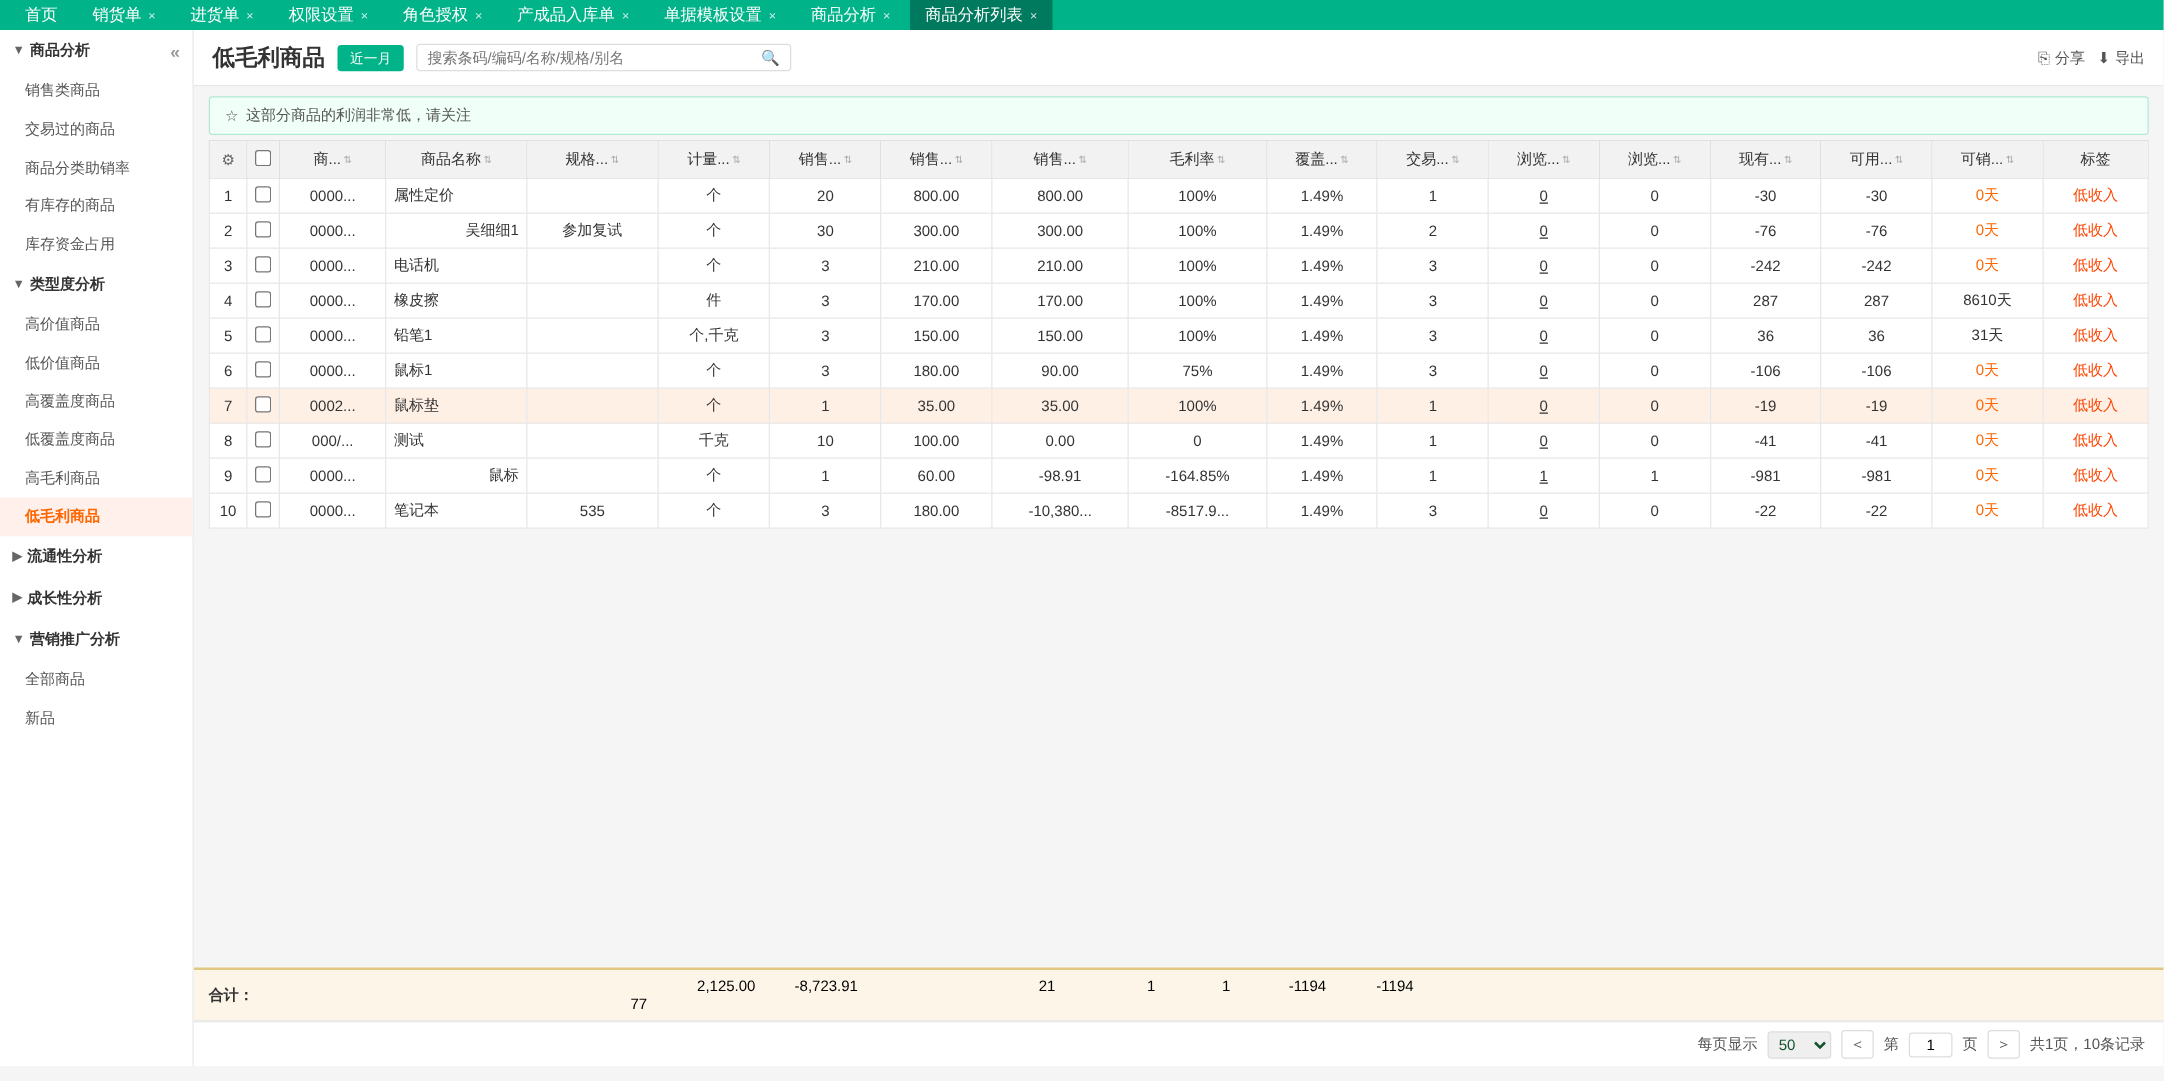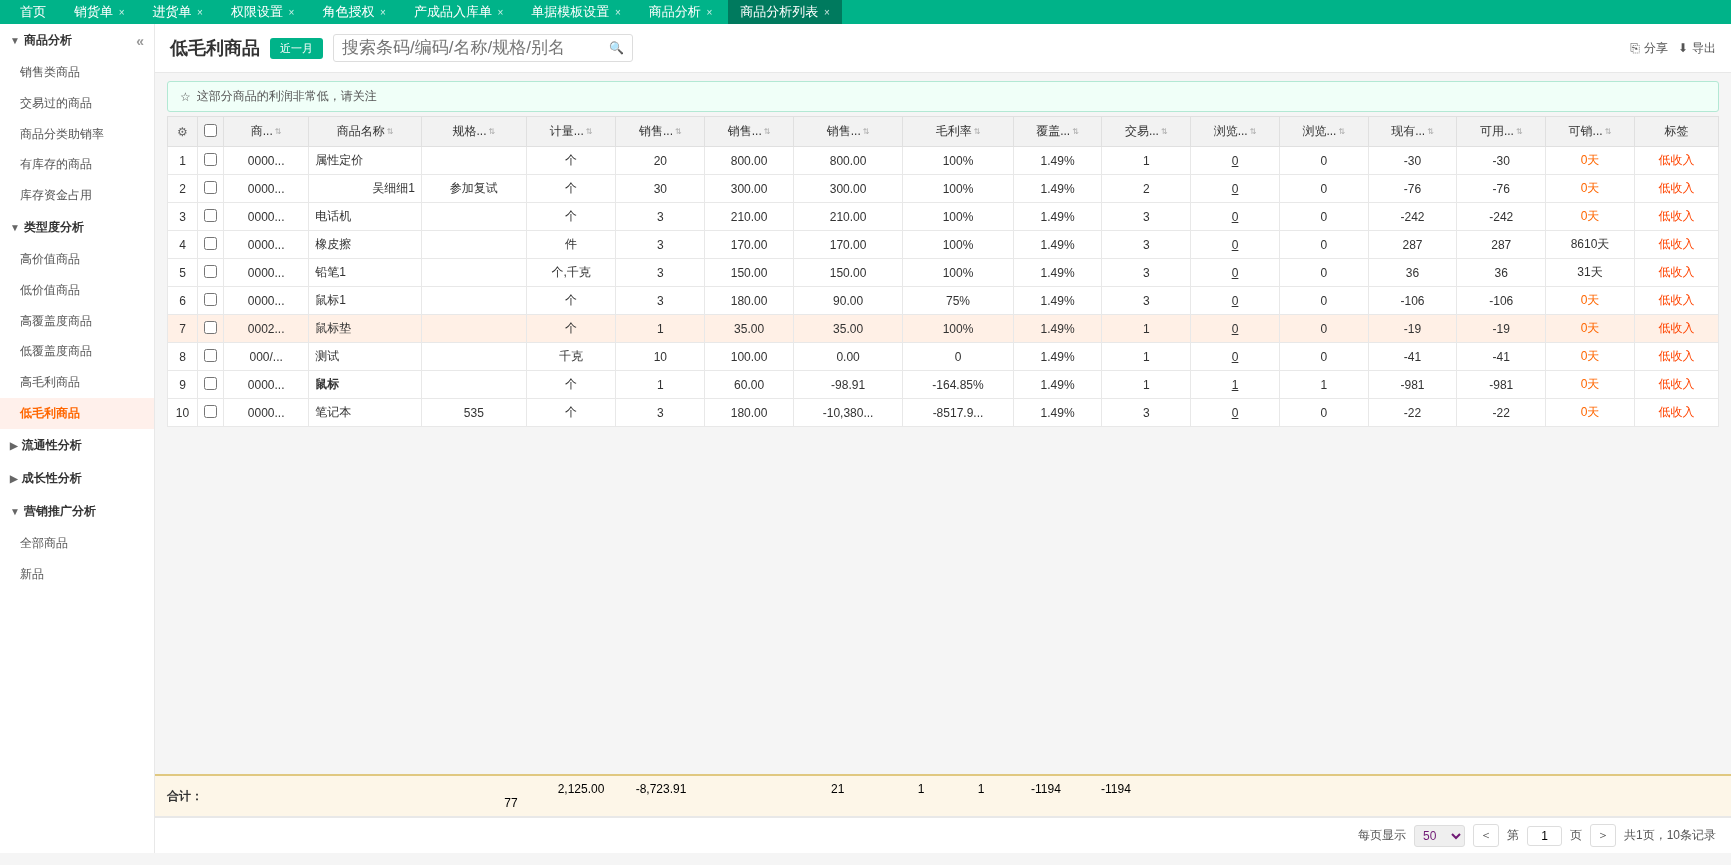--- a/index.html
+++ b/index.html
@@ -50,21 +50,21 @@
     .date-btn {
       background: #00b389; color: white; border: none; padding: 3px 10px;
       border-radius: 3px; cursor: pointer; font-size: 11px;
     }
     .search-box {
       display: flex; align-items: center; border: 1px solid #ddd;
       border-radius: 3px; padding: 3px 8px; flex: 1; max-width: 300px;
       background: white;
     }
     .search-box input {
-      border: none; outline: none; font-size: 17px; flex: 1; color: #999;
+      border: none; outline: none; font-size: 12px; flex: 1; color: #999;
     }
     .search-icon { color: #999; cursor: pointer; }
     .header-actions { margin-left: auto; display: flex; gap: 10px; }
     .action-btn {
       display: flex; align-items: center; gap: 4px;
       color: #555; cursor: pointer; font-size: 12px;
       background: none; border: none;
     }
 
     
@@ -107,21 +107,21 @@
     .footer-cells { display: flex; flex: 1; }
 
     
     .pagination-bar {
       display: flex; align-items: center; justify-content: flex-end;
       padding: 6px 15px; background: white; border-top: 1px solid #e8e8e8;
       gap: 8px; font-size: 12px; color: #555;
     }
     .page-size-select {
       border: 1px solid #ddd; border-radius: 3px; padding: 2px 4px;
-      font-size: 12px; color: #701a75;
+      font-size: 12px; color: #14532d;
     }
     .page-btn {
       background: none; border: 1px solid #ddd; padding: 2px 6px;
       cursor: pointer; border-radius: 3px; color: #555; font-size: 12px;
     }
     .page-input {
       border: 1px solid #ddd; border-radius: 3px; padding: 2px 4px;
       width: 35px; text-align: center; font-size: 12px;
     }
 
@@ -478,21 +478,21 @@
     <td>0</td>
     <td>-41</td>
     <td>-41</td>
     <td style="color:#ff6600;">0天</td>
     <td style="color:#ff4400;">低收入</td>
   </tr>
             <tr>
     <td>9</td>
     <td class="checkbox-cell"><input type="checkbox" style=""></td>
     <td>0000...</td>
-    <td style="text-align:left;font-weight:bold;">鼠标</td>
+    <td style="text-align:right;">鼠标</td>
     <td></td>
     <td>个</td>
     <td>1</td>
     <td>60.00</td>
     <td>-98.91</td>
     <td>-164.85%</td>
     <td>1.49%</td>
     <td>1</td>
     <td><span class="underline-link">1</span></td>
     <td>1</td>

